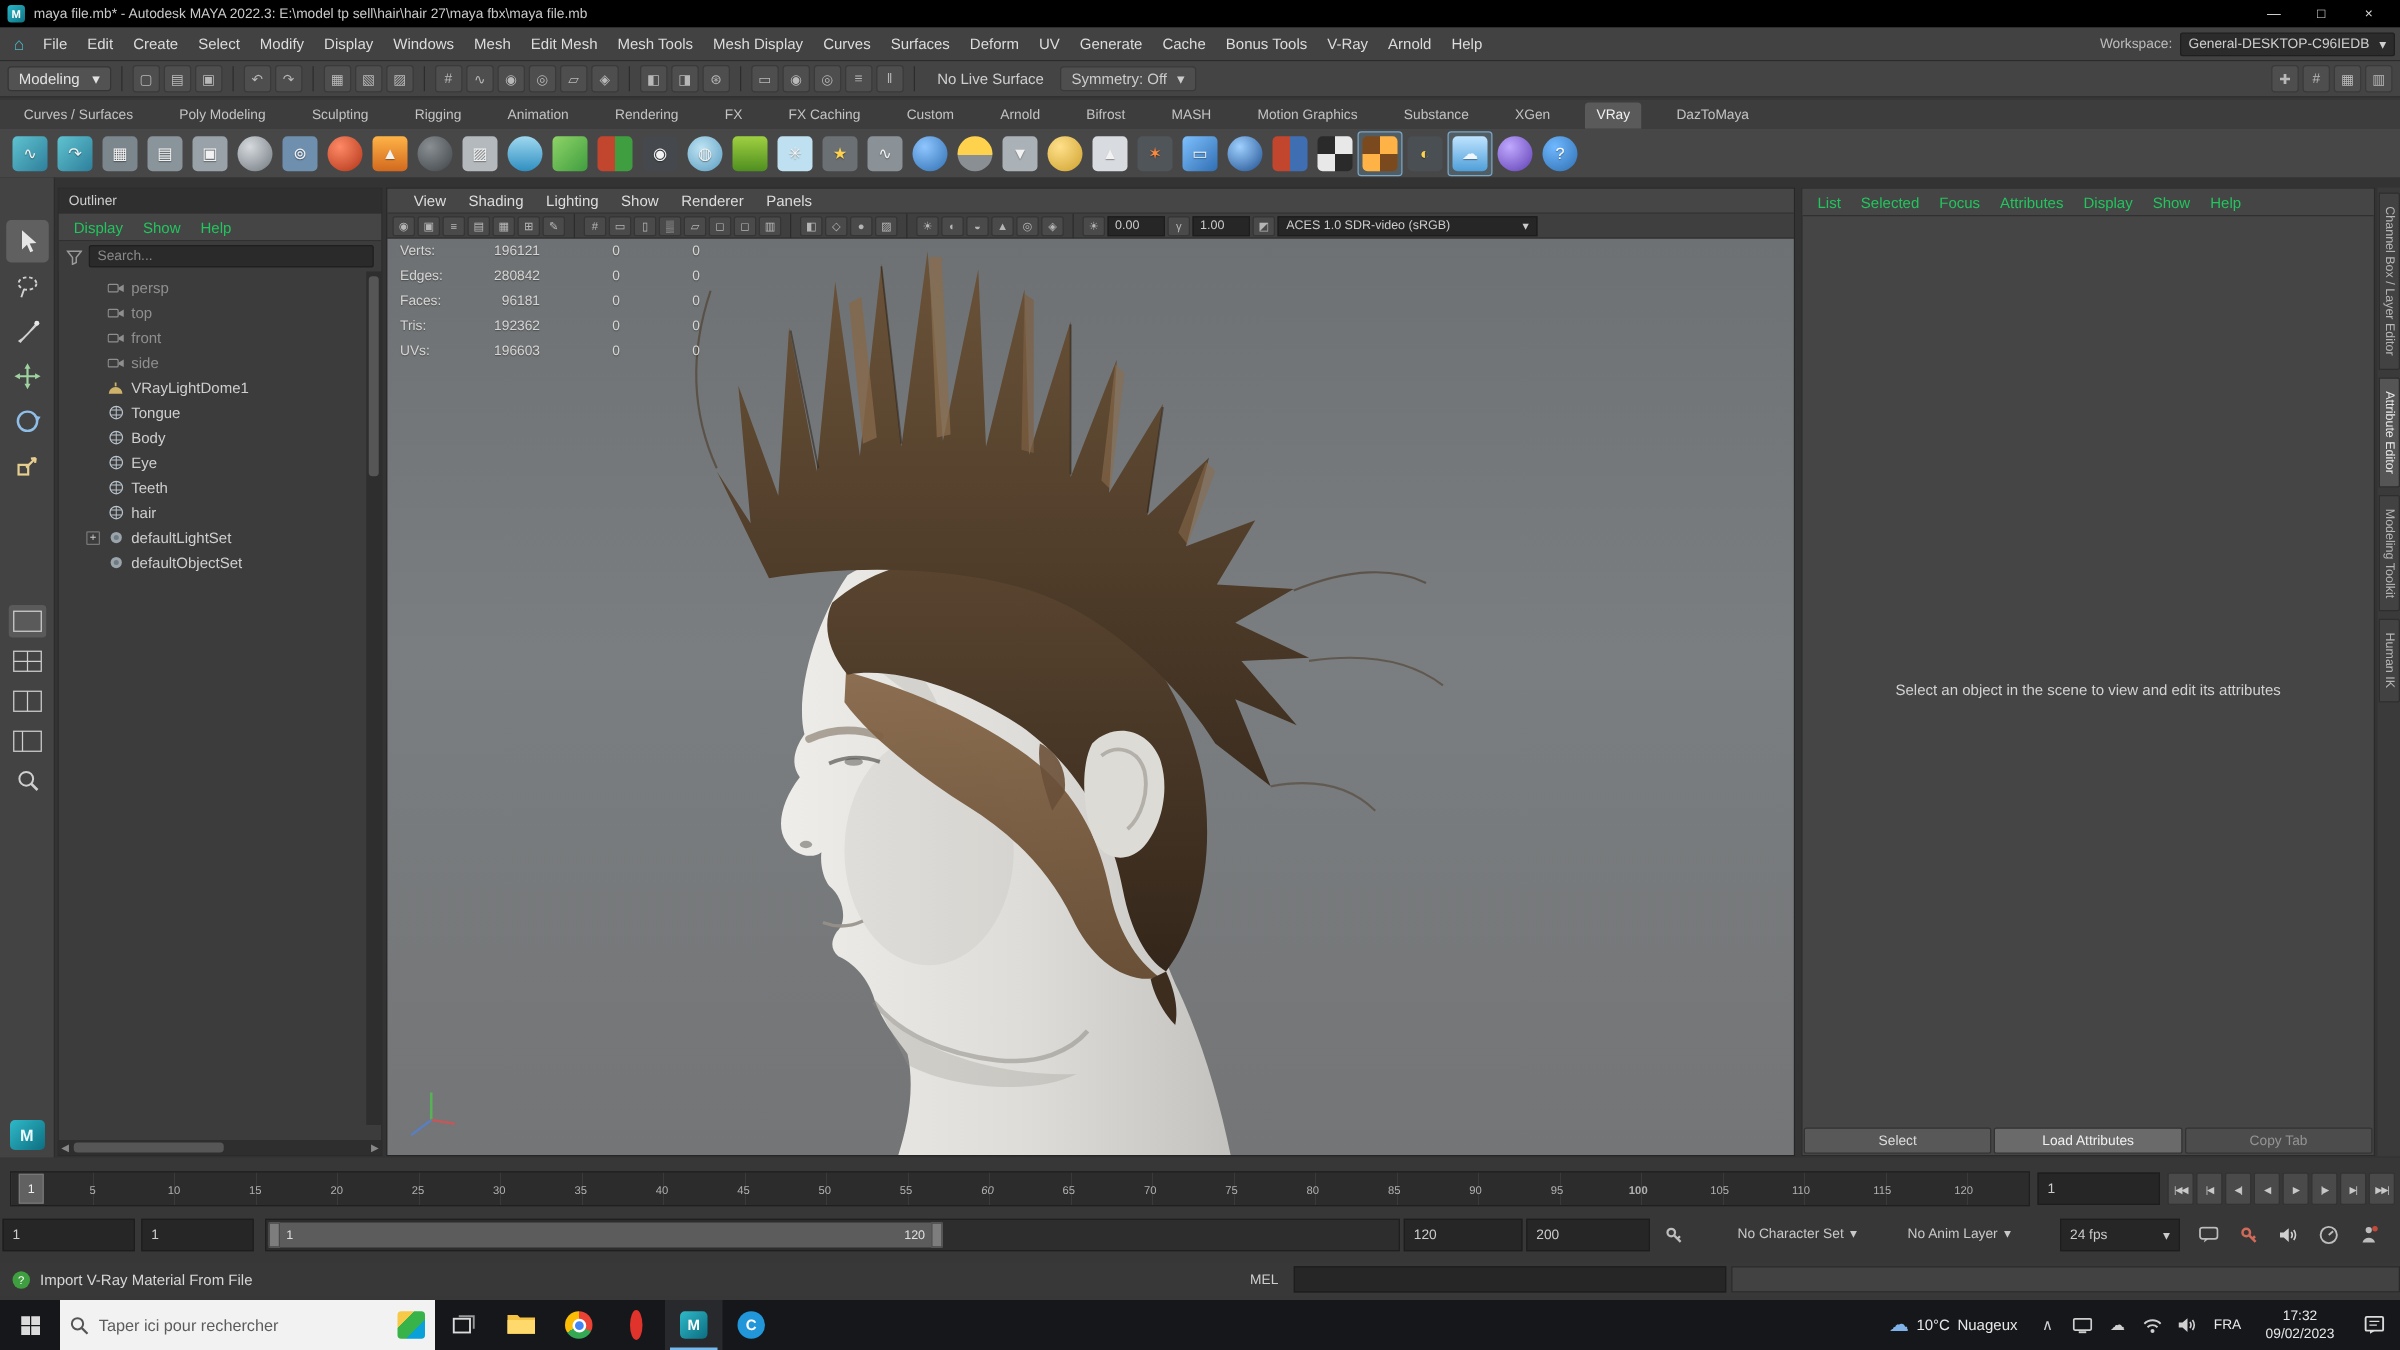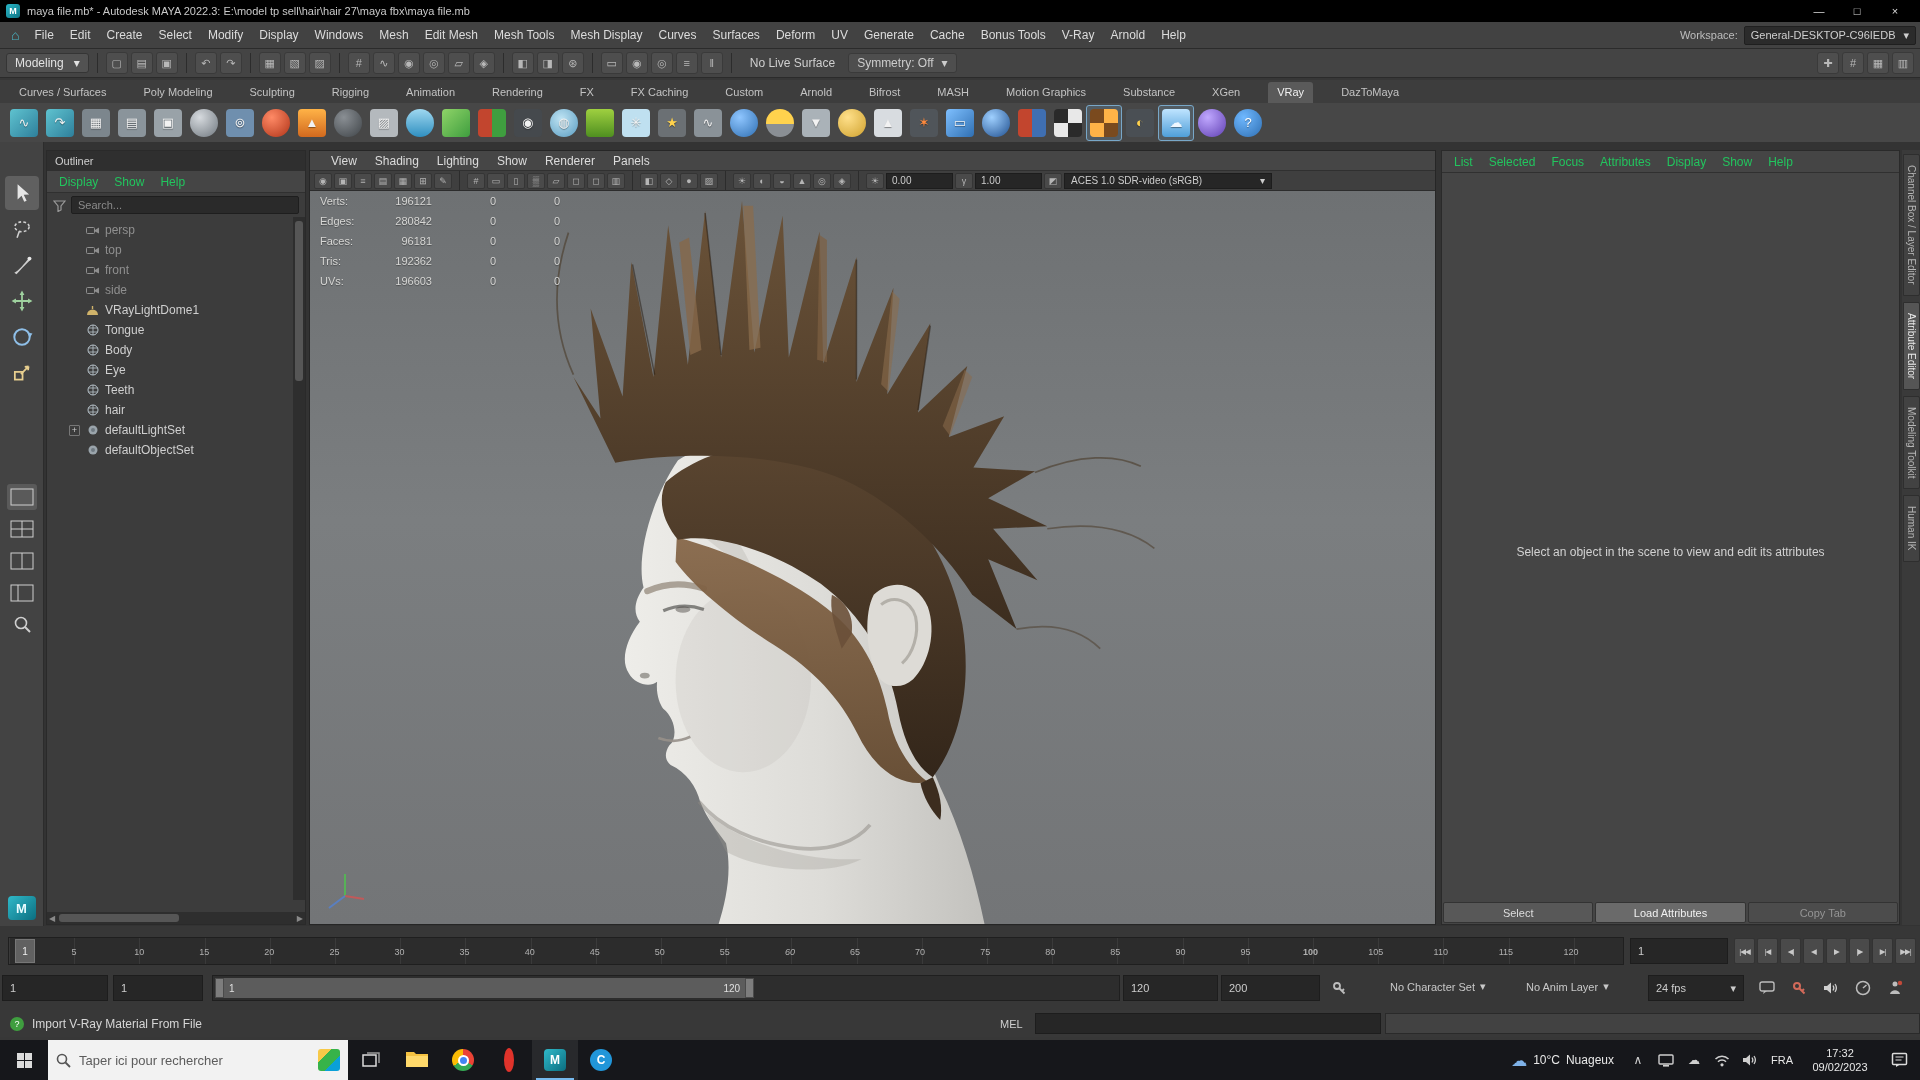--- a/index.html
+++ b/index.html
@@ -61,21 +61,21 @@
 .vscroll{position:absolute;right:0;top:0;bottom:12px;width:12px;background:#2e2e2e}
 .vscroll .thumb{position:absolute;left:2px;right:2px;top:4px;height:160px;background:#565656;border-radius:3px}
 .hscroll{height:12px;background:#2e2e2e;display:flex;align-items:center;justify-content:space-between;padding:0 2px;font-size:8px;color:#888}
 .hscroll .thumb{height:8px;width:120px;background:#565656;border-radius:3px;margin-right:auto;margin-left:4px}
 
 #viewport{position:absolute;left:309px;top:8px;bottom:1px;width:1127px;background:#3f3f3f;border:1px solid #262626;display:flex;flex-direction:column}
 #vp-menus{height:20px;background:#464646;border-bottom:1px solid #303030;display:flex;align-items:center;padding-left:12px}
 .vp-menu{padding:0 9px;line-height:20px;font-size:12px;color:#dcdcdc}
 #vp-toolbar{height:20px;background:#3f3f3f;border-bottom:1px solid #2c2c2c;display:flex;align-items:center;padding:0 4px;gap:2px}
 .vp-icon{width:18px;height:16px;font-size:9px;color:#b5b5b5;background:#4a4a4a;border:1px solid #353535;border-radius:2px;display:flex;align-items:center;justify-content:center}
-.vp-field{width:67px;height:16px;background:#262626;border:1px solid #1d1d1d;color:#ccc;font-size:10px;display:flex;align-items:center;padding:0 5px}
+.vp-field{width:46px;height:16px;background:#262626;border:1px solid #1d1d1d;color:#ccc;font-size:10px;display:flex;align-items:center;padding:0 5px}
 .vp-cs{width:208px;height:16px;background:#262626;border:1px solid #1d1d1d;color:#ccc;font-size:10px;display:flex;align-items:center;justify-content:space-between;padding:0 6px}
 #canvas{position:relative;flex:1;background:linear-gradient(180deg,#6e7173 0%,#7b7e80 45%,#737577 100%);overflow:hidden}
 #hud{position:absolute;top:4px;left:10px;font-size:11px;color:#d6d6d4;text-shadow:0 1px 1px rgba(0,0,0,.35)}
 .hud-row{display:flex;height:20px;}
 .hud-l{width:46px}
 .hud-1{width:66px;text-align:right}
 .hud-2{width:64px;text-align:right}
 .hud-3{width:64px;text-align:right}
 #head-svg{position:absolute;inset:0;width:100%;height:100%}
 #axis{position:absolute;left:12px;bottom:10px}

